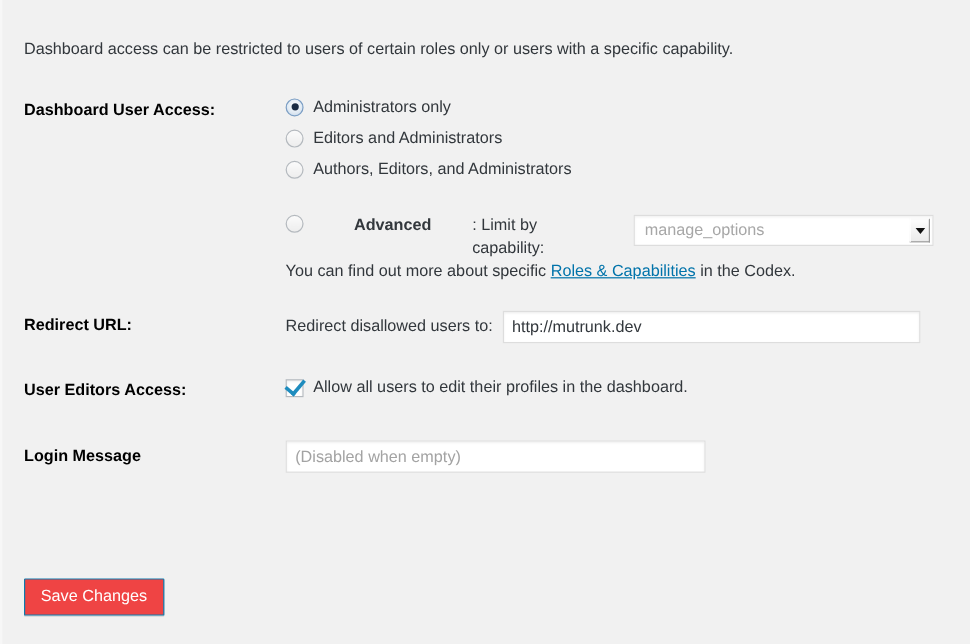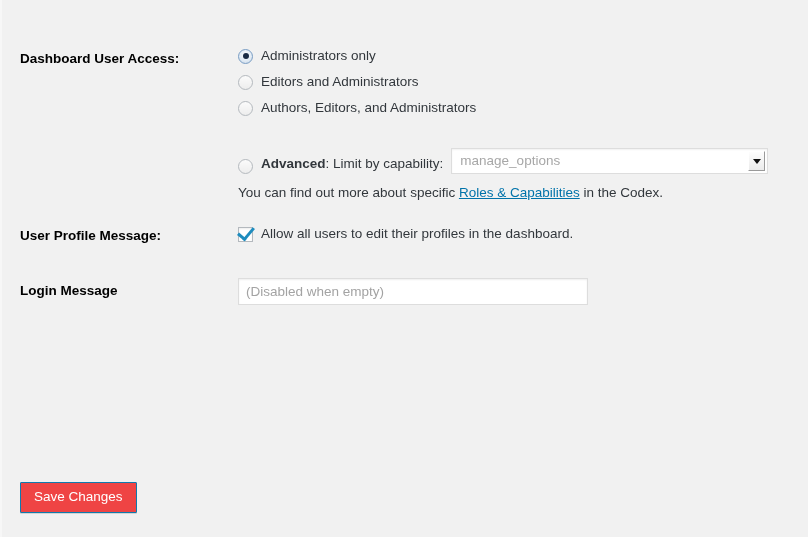--- a/index.html
+++ b/index.html
@@ -107,22 +107,23 @@
   }
   .radio-label {
     font-size: 13.5px;
     color: #32373c;
     white-space: nowrap;
   }
 
   .advanced-block { margin-top: 28px; }
   .advanced-line {
     display: flex;
-    align-items: flex-end;
+    align-items: flex-start;
     height: 28px;
+    gap: 34px;
   }
   .adv-strong { font-weight: bold; color: #32373c; font-size: 13.5px; }
   .adv-rest { color: #32373c; font-size: 13.5px; margin-right: 8px; }
 
   .select-box {
     position: relative;
     width: 317px;
     height: 26px;
     background: #fff;
     border: 1px solid #ddd;
@@ -226,20 +227,21 @@
     line-height: 1.1;
   }
 </style>
 </head>
 <body>
 
 <div class="page-edge-left"></div>
 
 <div class="wrap">
 
+  <p class="page-desc">Dashboard access can be restricted to users of certain roles only or users with a specific capability.</p>
 
   <table class="form-table">
     <tbody>
 
       <tr class="row-useraccess">
         <th>Dashboard User Access:</th>
         <td>
 
           <div class="radio-line">
             <span class="radio checked"></span>
@@ -271,23 +273,32 @@
             </div>
 
             <div class="codex-note">
               <span>You can find out more about specific </span><a href="#">Roles &amp; Capabilities</a><span> in the Codex.</span>
             </div>
           </div>
 
         </td>
       </tr>
 
+      <tr class="row-redirect">
+        <th>Redirect URL:</th>
+        <td>
+          <div class="field-line">
+            <span class="inline-label">Redirect disallowed users to:</span>
+            <input class="text-input redirect-input" type="text" value="http://mutrunk.dev" style="">
+          </div>
+        </td>
+      </tr>
 
       <tr class="row-profile">
-        <th>User Profile Message:</th>
+        <th>User Editors Access:</th>
         <td>
           <div class="check-line">
             <span class="checkbox checked"></span>
             <span class="check-text">Allow all users to edit their profiles in the dashboard.</span>
           </div>
         </td>
       </tr>
 
       <tr class="row-login">
         <th>Login Message</th>

